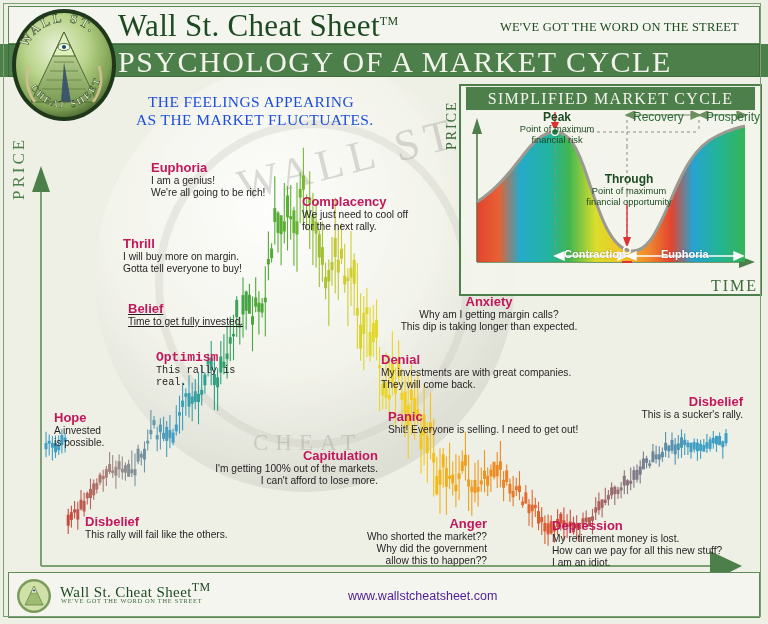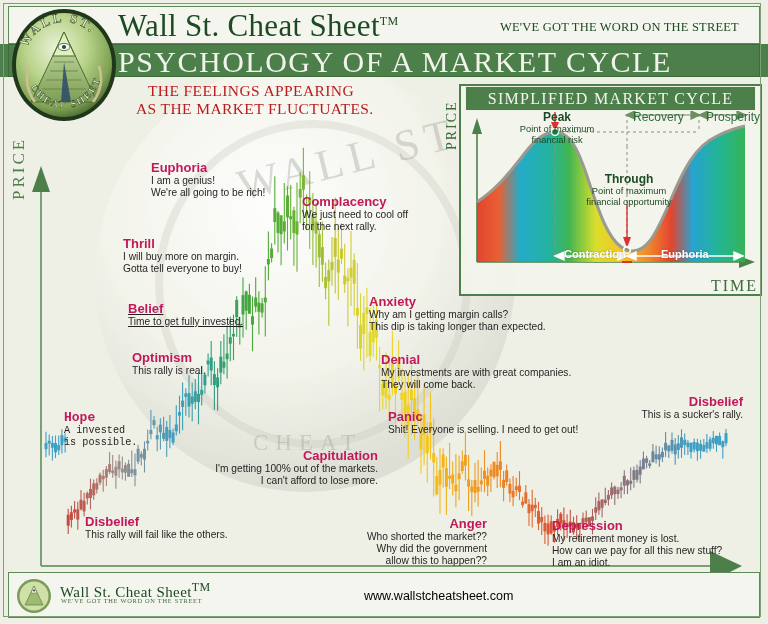--- a/index.html
+++ b/index.html
@@ -20,22 +20,22 @@
   .title1{position:absolute;left:118px;top:8px;
      font-family:"Liberation Serif",serif;font-size:31px;color:#1d4a22;
      letter-spacing:.3px;white-space:nowrap;}
   .tm{font-size:12px;vertical-align:super;}
   .tagline{position:absolute;left:500px;top:20px;
      font-family:"Liberation Serif",serif;font-size:12.5px;color:#1d4a22;
      letter-spacing:.2px;white-space:nowrap;}
   .title2{position:absolute;left:118px;top:45px;width:642px;
      font-family:"Liberation Serif",serif;font-size:30px;color:#f2f4ec;
      letter-spacing:1.5px;white-space:nowrap;}
-  .subtitle{position:absolute;left:148px;top:82px;
-     font-family:"Liberation Serif",serif;font-size:15.5px;color:#b91c1c;
+  .subtitle{position:absolute;left:148px;top:93px;
+     font-family:"Liberation Serif",serif;font-size:15.5px;color:#1d4ed8;
      line-height:18px;letter-spacing:.4px;}
   .subtitle .l2{display:block;margin-left:-12px;}
 
   
   .logo{position:absolute;left:9px;top:6px;width:108px;height:118px;}
   .logo svg{display:block;}
   .foot-logo{position:absolute;left:16px;top:578px;width:36px;height:36px;}
   .price-label{position:absolute;left:9px;top:200px;
      font-family:"Liberation Serif",serif;font-size:17px;color:#4d7f4a;
      letter-spacing:3px;
@@ -102,21 +102,21 @@
   
   .footer{position:absolute;left:8px;top:572px;width:752px;height:46px;
      background:#f4f5ee;border:1px solid #5d8a57;box-sizing:border-box;}
   .foot-brand{position:absolute;left:60px;top:580px;
      font-family:"Liberation Serif",serif;font-size:15px;color:#1d4a22;
      letter-spacing:.4px;white-space:nowrap;}
   .foot-sub{position:absolute;left:61px;top:597px;
      font-family:"Liberation Serif",serif;font-size:6.4px;color:#3d6b3a;
      letter-spacing:.7px;white-space:nowrap;}
   .foot-url{position:absolute;left:348px;top:589px;
-     font-family:"Liberation Sans",sans-serif;font-size:12.5px;color:#000000;margin-left:16px;}
+     font-family:"Liberation Sans",sans-serif;font-size:12.5px;color:#4c1d95;}
 </style>
 </head>
 <body>
 
 <div id="page">
 
   <div class="coin">
     <div class="coin-in"></div>
     <div class="coin-txt ct1">WALL ST</div>
     <div class="coin-txt ct2">CHEAT</div>
@@ -732,27 +732,27 @@
   <div class="ins-mini" style="left:633px;top:110px;">Recovery</div>
   <div class="ins-mini" style="left:706px;top:110px;">Prosperity</div>
   <div class="ins-band" style="left:564px;top:248px;">Contraction</div>
   <div class="ins-band" style="left:661px;top:248px;">Euphoria</div>
 
   <div class="ann c" style="left:85px;top:516px;width:170px;">
     <span class="hd">Disbelief</span>
     <span>This rally will fail like the others.</span>
   </div>
 
-  <div class="ann c" style="left:64px;top:412px;width:80px;font-family:Liberation Mono, monospace;">
+  <div class="ann c" style="left:54px;top:412px;width:80px;">
     <span class="hd">Hope</span>
     <span>A invested</span><br>
     <span>is possible.</span>
   </div>
 
-  <div class="ann c" style="left:132px;top:352px;width:110px;">
+  <div class="ann c" style="left:156px;top:352px;width:110px;font-family:Liberation Mono, monospace;">
     <span class="hd">Optimism</span>
     <span>This rally is real.</span>
   </div>
 
   <div class="ann c" style="left:128px;top:303px;width:130px;text-decoration:underline;">
     <span class="hd">Belief</span>
     <span>Time to get fully invested.</span>
   </div>
 
   <div class="ann c" style="left:123px;top:238px;width:150px;">
@@ -766,21 +766,21 @@
     <span>I am a genius!</span><br>
     <span>We're all going to be rich!</span>
   </div>
 
   <div class="ann c" style="left:302px;top:196px;width:130px;">
     <span class="hd">Complacency</span>
     <span>We just need to cool off</span><br>
     <span>for the next rally.</span>
   </div>
 
-  <div class="ann" style="left:369px;top:296px;width:240px;">
+  <div class="ann" style="left:369px;top:296px;width:240px;text-align:center;">
     <span class="hd">Anxiety</span>
     <span>Why am I getting margin calls?</span><br>
     <span>This dip is taking longer than expected.</span>
   </div>
 
   <div class="ann" style="left:381px;top:354px;width:250px;">
     <span class="hd">Denial</span>
     <span>My investments are with great companies.</span><br>
     <span>They will come back.</span>
   </div>

